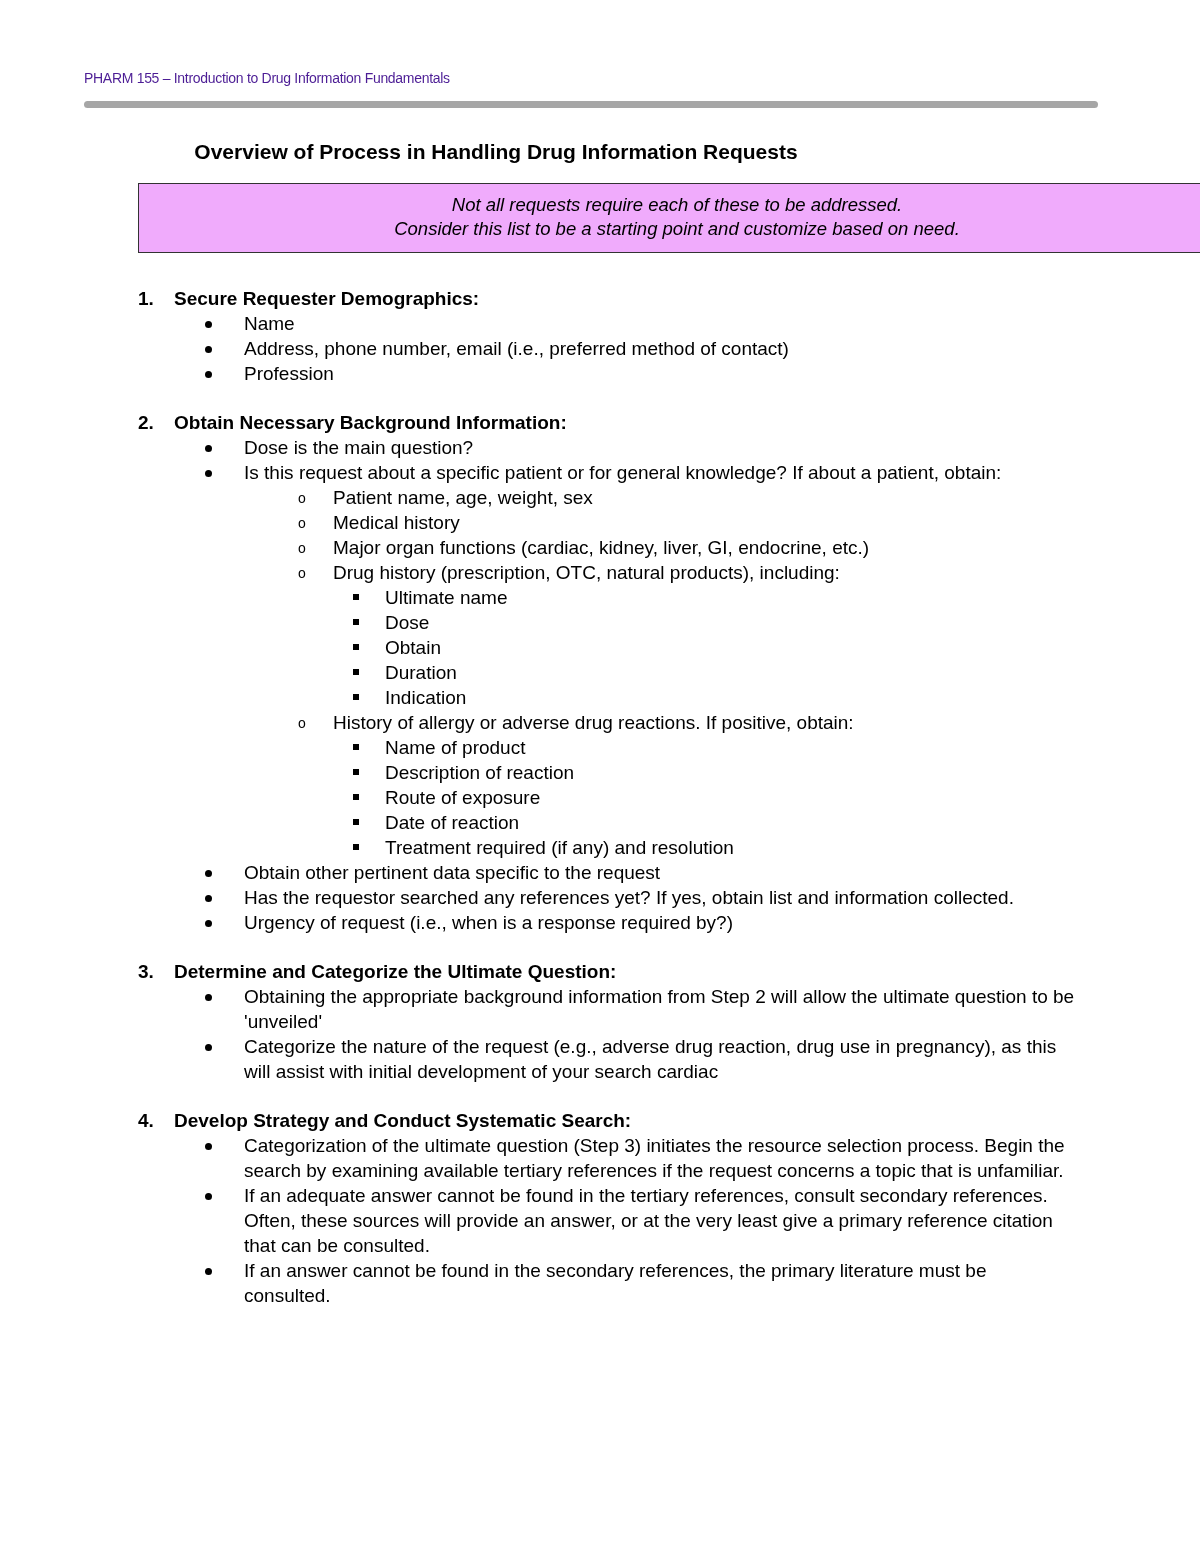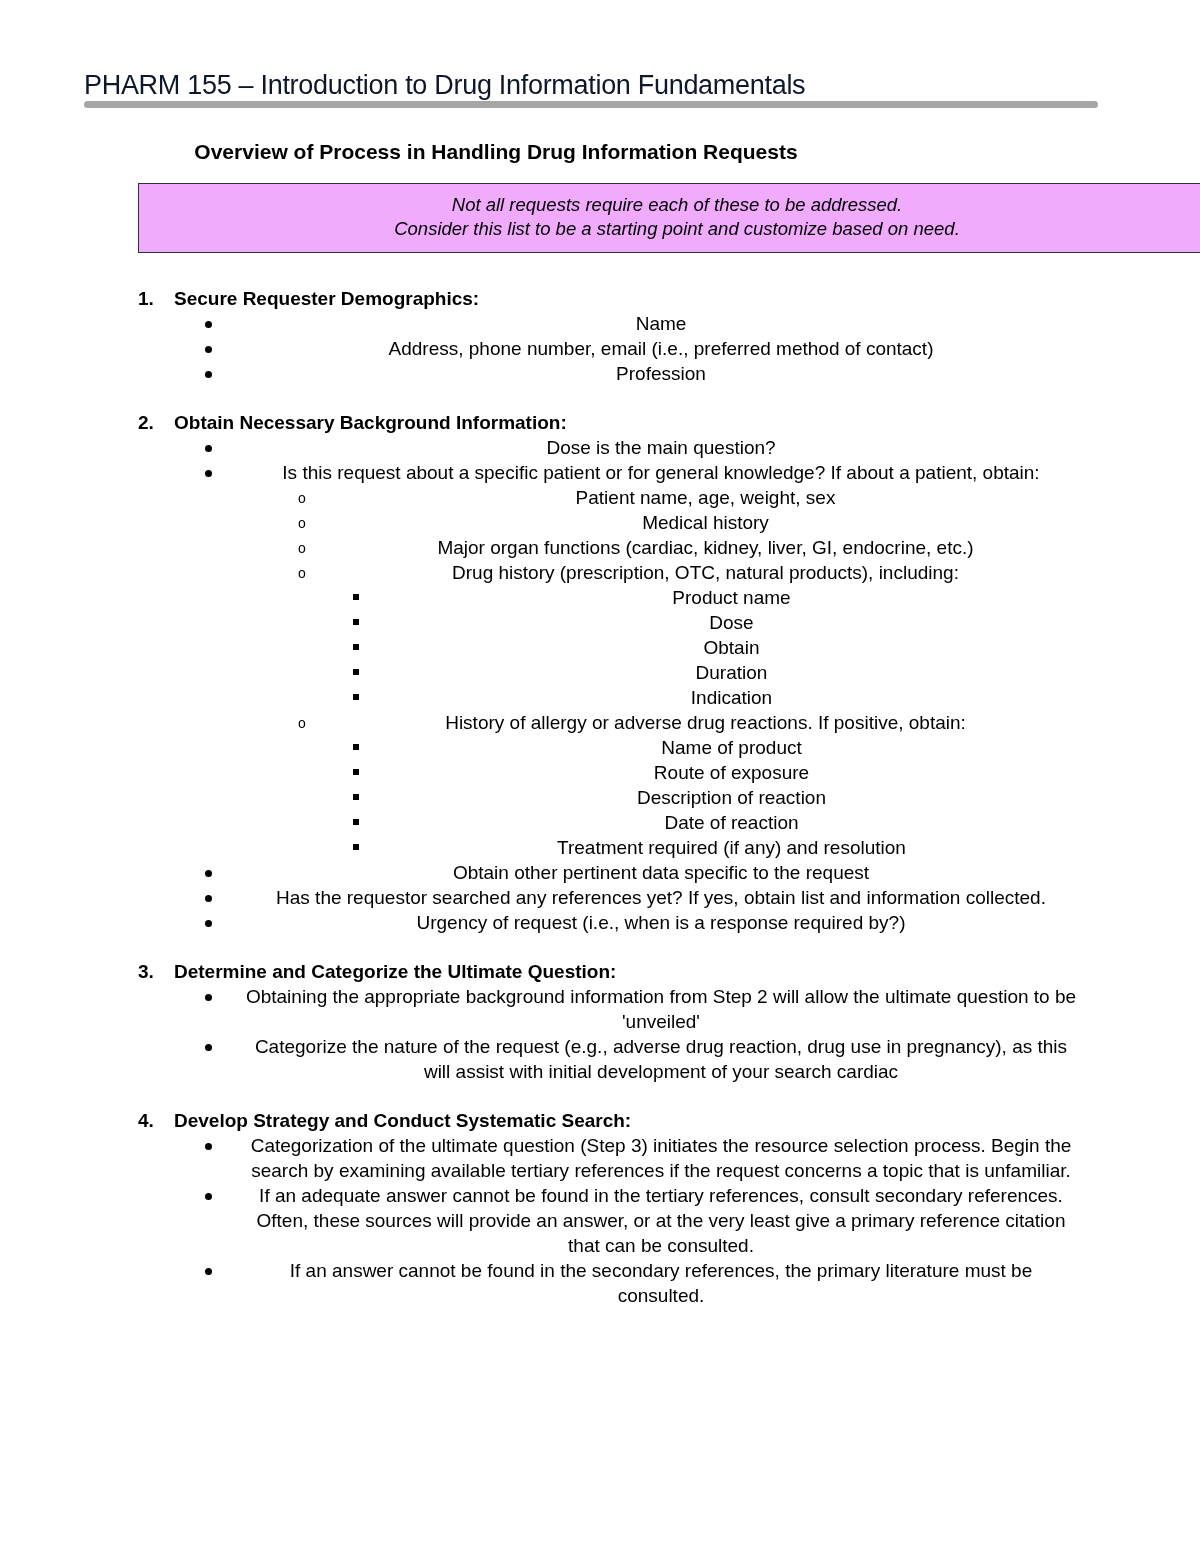--- a/index.html
+++ b/index.html
@@ -1,19 +1,19 @@
 <!DOCTYPE html>
 <html><head>
 <meta charset="utf-8">
 <style>
   html, body { margin: 0; padding: 0; background: #ffffff; }
   body { width: 1200px; height: 1553px; position: relative; overflow: hidden; color: #000; }
   .header-title {
     position: absolute; left: 84px; top: 70px;
-    font-family: "Liberation Sans", sans-serif; font-size: 27px; color: #0f172a;
+    font-family: "Liberation Sans", sans-serif; font-size: 14px; color: #4c1d95;
     letter-spacing: -0.3px;
   }
   .header-rule {
     position: absolute; left: 84px; top: 101px; width: 1014px; height: 7px;
     background: #a6a6a6; border-radius: 4px;
   }
   .doc-title {
     position: absolute; left: 0; top: 140px; width: 992px; text-align: center;
     font-family: "Liberation Sans", sans-serif; font-weight: bold; font-size: 21px;
   }
@@ -24,21 +24,21 @@
     padding-top: 9px; line-height: 24px;
   }
   .content {
     position: absolute; left: 138px; top: 286px; width: 940px;
     font-family: "Liberation Sans", sans-serif; font-size: 19px; line-height: 25px;
   }
   .section { margin-bottom: 24px; }
   .section-head { font-weight: bold; display: flex; }
   .section-num { width: 36px; flex: none; }
   ul { margin: 0; padding: 0; list-style: none; }
-  li { position: relative; text-align: center; }
+  li { position: relative; }
   .l1 > li { padding-left: 106px; }
   .l1 > li > .m { position: absolute; left: 66px; top: 0; }
   .l2 > li { padding-left: 195px; margin-left: -106px; }
   .l2 > li > .m { position: absolute; left: 160px; top: 1px; font-size: 14px; }
   .l3 > li { padding-left: 247px; margin-left: -195px; }
   .l3 > li > .m { position: absolute; left: 215px; top: 9px; width: 6px; height: 6px; background: #000; }
   .l1 > li > .m.dot { width: 7px; height: 7px; border-radius: 50%; background: #000; top: 10px; left: 67px; }
 </style>
 </head>
 <body>
@@ -74,32 +74,32 @@
     </div>
     <ul class="l1">
       <li><span class="m dot"></span><span>Dose is the main question?</span></li>
       <li><span class="m dot"></span><span>Is this request about a specific patient or for general knowledge? If about a patient, obtain:</span>
         <ul class="l2">
           <li><span class="m">o</span><span>Patient name, age, weight, sex</span></li>
           <li><span class="m">o</span><span>Medical history</span></li>
           <li><span class="m">o</span><span>Major organ functions (cardiac, kidney, liver, GI, endocrine, etc.)</span></li>
           <li><span class="m">o</span><span>Drug history (prescription, OTC, natural products), including:</span>
             <ul class="l3">
-              <li><span class="m"></span><span>Product name</span></li>
+              <li><span class="m"></span><span>Ultimate name</span></li>
               <li><span class="m"></span><span>Dose</span></li>
               <li><span class="m"></span><span>Obtain</span></li>
               <li><span class="m"></span><span>Duration</span></li>
               <li><span class="m"></span><span>Indication</span></li>
             </ul>
           </li>
           <li><span class="m">o</span><span>History of allergy or adverse drug reactions. If positive, obtain:</span>
             <ul class="l3">
               <li><span class="m"></span><span>Name of product</span></li>
+              <li><span class="m"></span><span>Description of reaction</span></li>
               <li><span class="m"></span><span>Route of exposure</span></li>
-              <li><span class="m"></span><span>Description of reaction</span></li>
               <li><span class="m"></span><span>Date of reaction</span></li>
               <li><span class="m"></span><span>Treatment required (if any) and resolution</span></li>
             </ul>
           </li>
         </ul>
       </li>
       <li><span class="m dot"></span><span>Obtain other pertinent data specific to the request</span></li>
       <li><span class="m dot"></span><span>Has the requestor searched any references yet? If yes, obtain list and information collected.</span></li>
       <li><span class="m dot"></span><span>Urgency of request (i.e., when is a response required by?)</span></li>
     </ul>

